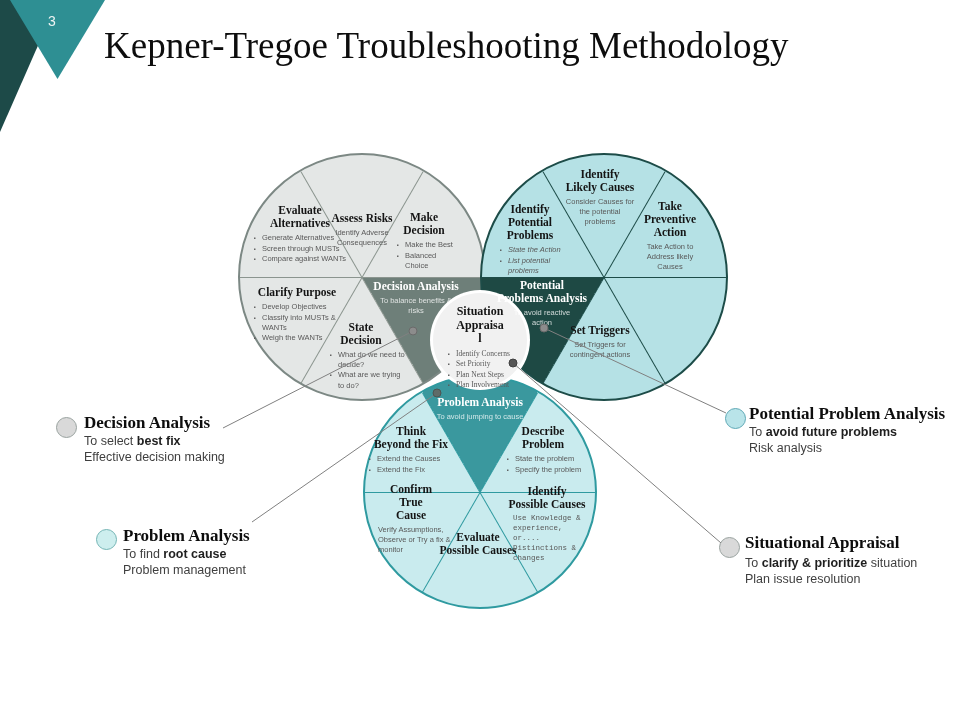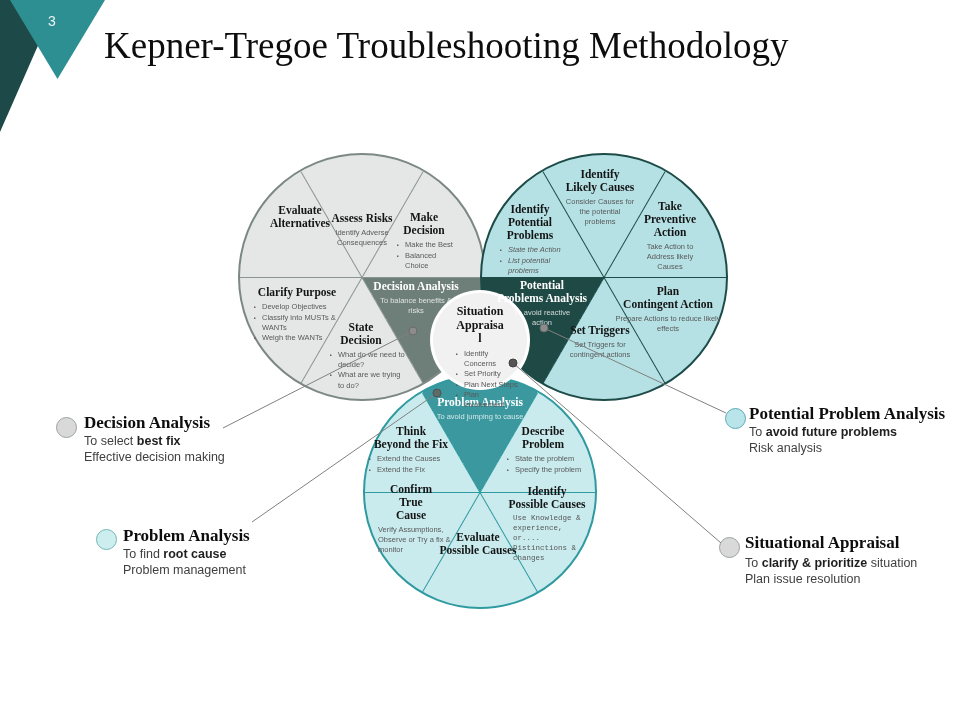--- a/index.html
+++ b/index.html
@@ -82,20 +82,34 @@
   </div>
   <div class="center-circle"></div>
 
   <div class="seg" style="left:307px;top:172px;width:110px;margin-top:40px;">
     <div class="seg-title">Assess Risks</div>
     <div class="seg-sub" style="width:84px;">Identify Adverse Consequences</div>
   </div>
   <div class="seg" style="left:252px;top:204px;width:96px;">
     <div class="seg-title">Evaluate
 Alternatives</div>
+    <div class="bullets" style="width:92px;">
+      <div class="bi">
+          <span class="m">▪</span>
+          <span>Generate Alternatives</span>
+        </div>
+      <div class="bi">
+          <span class="m">▪</span>
+          <span>Screen through MUSTs</span>
+        </div>
+      <div class="bi">
+          <span class="m">▪</span>
+          <span>Compare against WANTs</span>
+        </div>
+    </div>
   </div>
   <div class="seg" style="left:389px;top:211px;width:70px;">
     <div class="seg-title">Make
 Decision</div>
     <div class="bullets" style="width:58px;margin-left:8px;">
       <div class="bi">
           <span class="m">▪</span>
           <span>Make the Best</span>
         </div>
       <div class="bi">
@@ -168,25 +182,20 @@
   </div>
   <div class="seg on-dark" style="left:489px;top:279px;width:106px;">
     <div class="seg-title">Potential
 Problems Analysis</div>
     <div class="seg-sub" style="width:70px;">To avoid reactive action</div>
   </div>
   <div class="seg" style="left:560px;top:324px;width:80px;">
     <div class="seg-title">Set Triggers</div>
     <div class="seg-sub" style="width:78px;">Set Triggers for contingent actions</div>
   </div>
-  <div class="seg" style="left:603px;top:285px;width:130px;">
-    <div class="seg-title">Plan
-Contingent Action</div>
-    <div class="seg-sub" style="width:108px;">Prepare Actions to reduce likely effects</div>
-  </div>
 
   <div class="seg on-dark" style="left:420px;top:396px;width:120px;">
     <div class="seg-title">Problem Analysis</div>
     <div class="seg-sub" style="width:88px;">To avoid jumping to cause</div>
   </div>
   <div class="seg" style="left:361px;top:425px;width:100px;">
     <div class="seg-title">Think
 Beyond the Fix</div>
     <div class="bullets" style="width:84px;margin-left:8px;">
       <div class="bi">
@@ -226,21 +235,21 @@
   <div class="seg" style="left:487px;top:485px;width:120px;">
     <div class="seg-title">Identify
 Possible Causes</div>
     <div class="seg-sub al" style="width:78px;margin-left:26px;font-family:Liberation Mono, monospace;">Use Knowledge &amp; experience, or.... Distinctions &amp; changes</div>
   </div>
 
   <div class="seg center-text" style="left:440px;top:305px;width:80px;">
     <div class="seg-title">Situation
 Appraisa
 l</div>
-    <div class="bullets" style="width:64px;margin-left:16px;">
+    <div class="bullets" style="width:64px;margin-left:8px;font-family:Liberation Serif, serif;">
       <div class="bi">
           <span class="m">▪</span>
           <span>Identify Concerns</span>
         </div>
       <div class="bi">
           <span class="m">▪</span>
           <span>Set Priority</span>
         </div>
       <div class="bi">
           <span class="m">▪</span>

